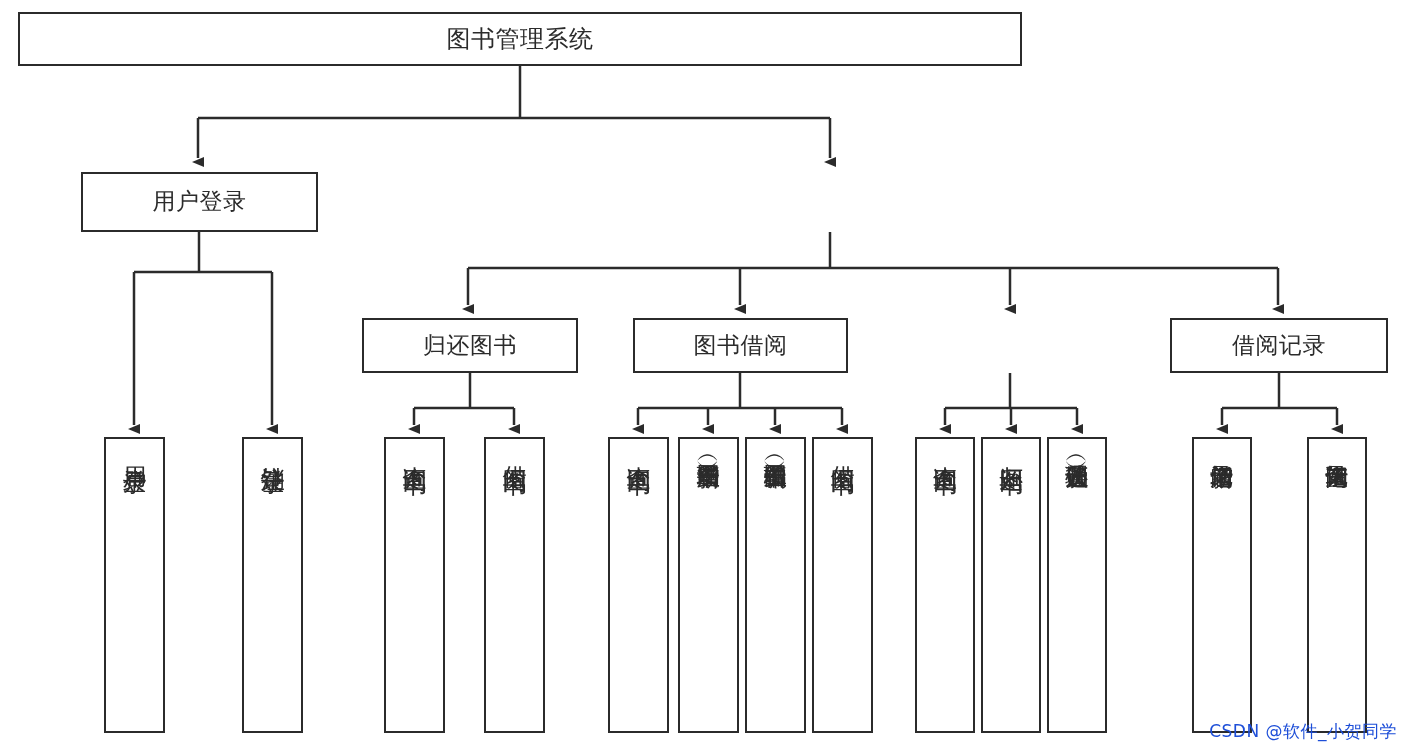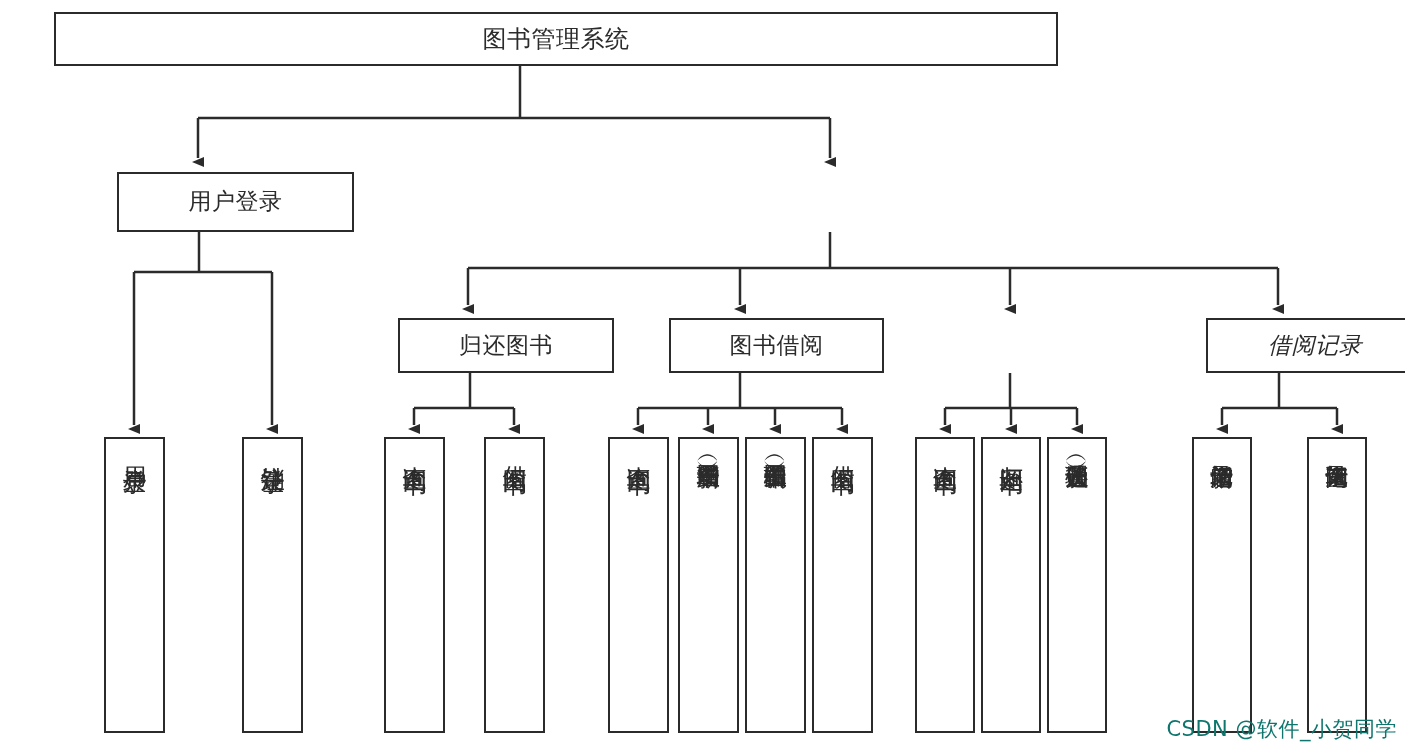--- a/index.html
+++ b/index.html
@@ -33,21 +33,20 @@
     display: flex;
     align-items: center;
     justify-content: center;
     color: #2b2b2b;
   }
   .node-h {
     font-size: 23px;
     letter-spacing: 0.5px;
     line-height: 1.1;
     white-space: nowrap;
-    margin-left: 36px;
   }
   .node-root {
     font-size: 24px;
   }
   .node-v {
     align-items: flex-start;
     justify-content: center;
     padding-top: 8px;
   }
   .node-v .vlabel {
@@ -61,22 +60,22 @@
   }
   .node-v.tight .vlabel {
     letter-spacing: 0px;
     line-height: 1.06;
     font-size: 23px;
   }
   .watermark {
     position: absolute;
     right: 8px;
     bottom: 4px;
-    font-size: 21px;
-    color: #0f766e;
+    font-size: 17px;
+    color: #1d4ed8;
     white-space: nowrap;
     letter-spacing: 0.5px;
   }
 </style>
 </head>
 <body>
 
 <div id="canvas">
 
   <svg id="wires" viewBox="0 0 1405 747">
@@ -136,21 +135,21 @@
   <div class="node node-h" style="left:81px; top:172px; width:237px; height:60px;">
     <span>用户登录</span>
   </div>
 
   <div class="node node-h" style="left:362px; top:318px; width:216px; height:55px;">
     <span>归还图书</span>
   </div>
   <div class="node node-h" style="left:633px; top:318px; width:215px; height:55px;">
     <span>图书借阅</span>
   </div>
-  <div class="node node-h" style="left:1170px; top:318px; width:218px; height:55px;font-style:italic;">
+  <div class="node node-h" style="left:1170px; top:318px; width:218px; height:55px;">
     <span>借阅记录</span>
   </div>
 
   <div class="node node-v" style="left:104px; top:437px; width:61px; height:296px;">
     <span class="vlabel">用户登录</span>
   </div>
   <div class="node node-v" style="left:242px; top:437px; width:61px; height:296px;">
     <span class="vlabel">注销登录</span>
   </div>
 

